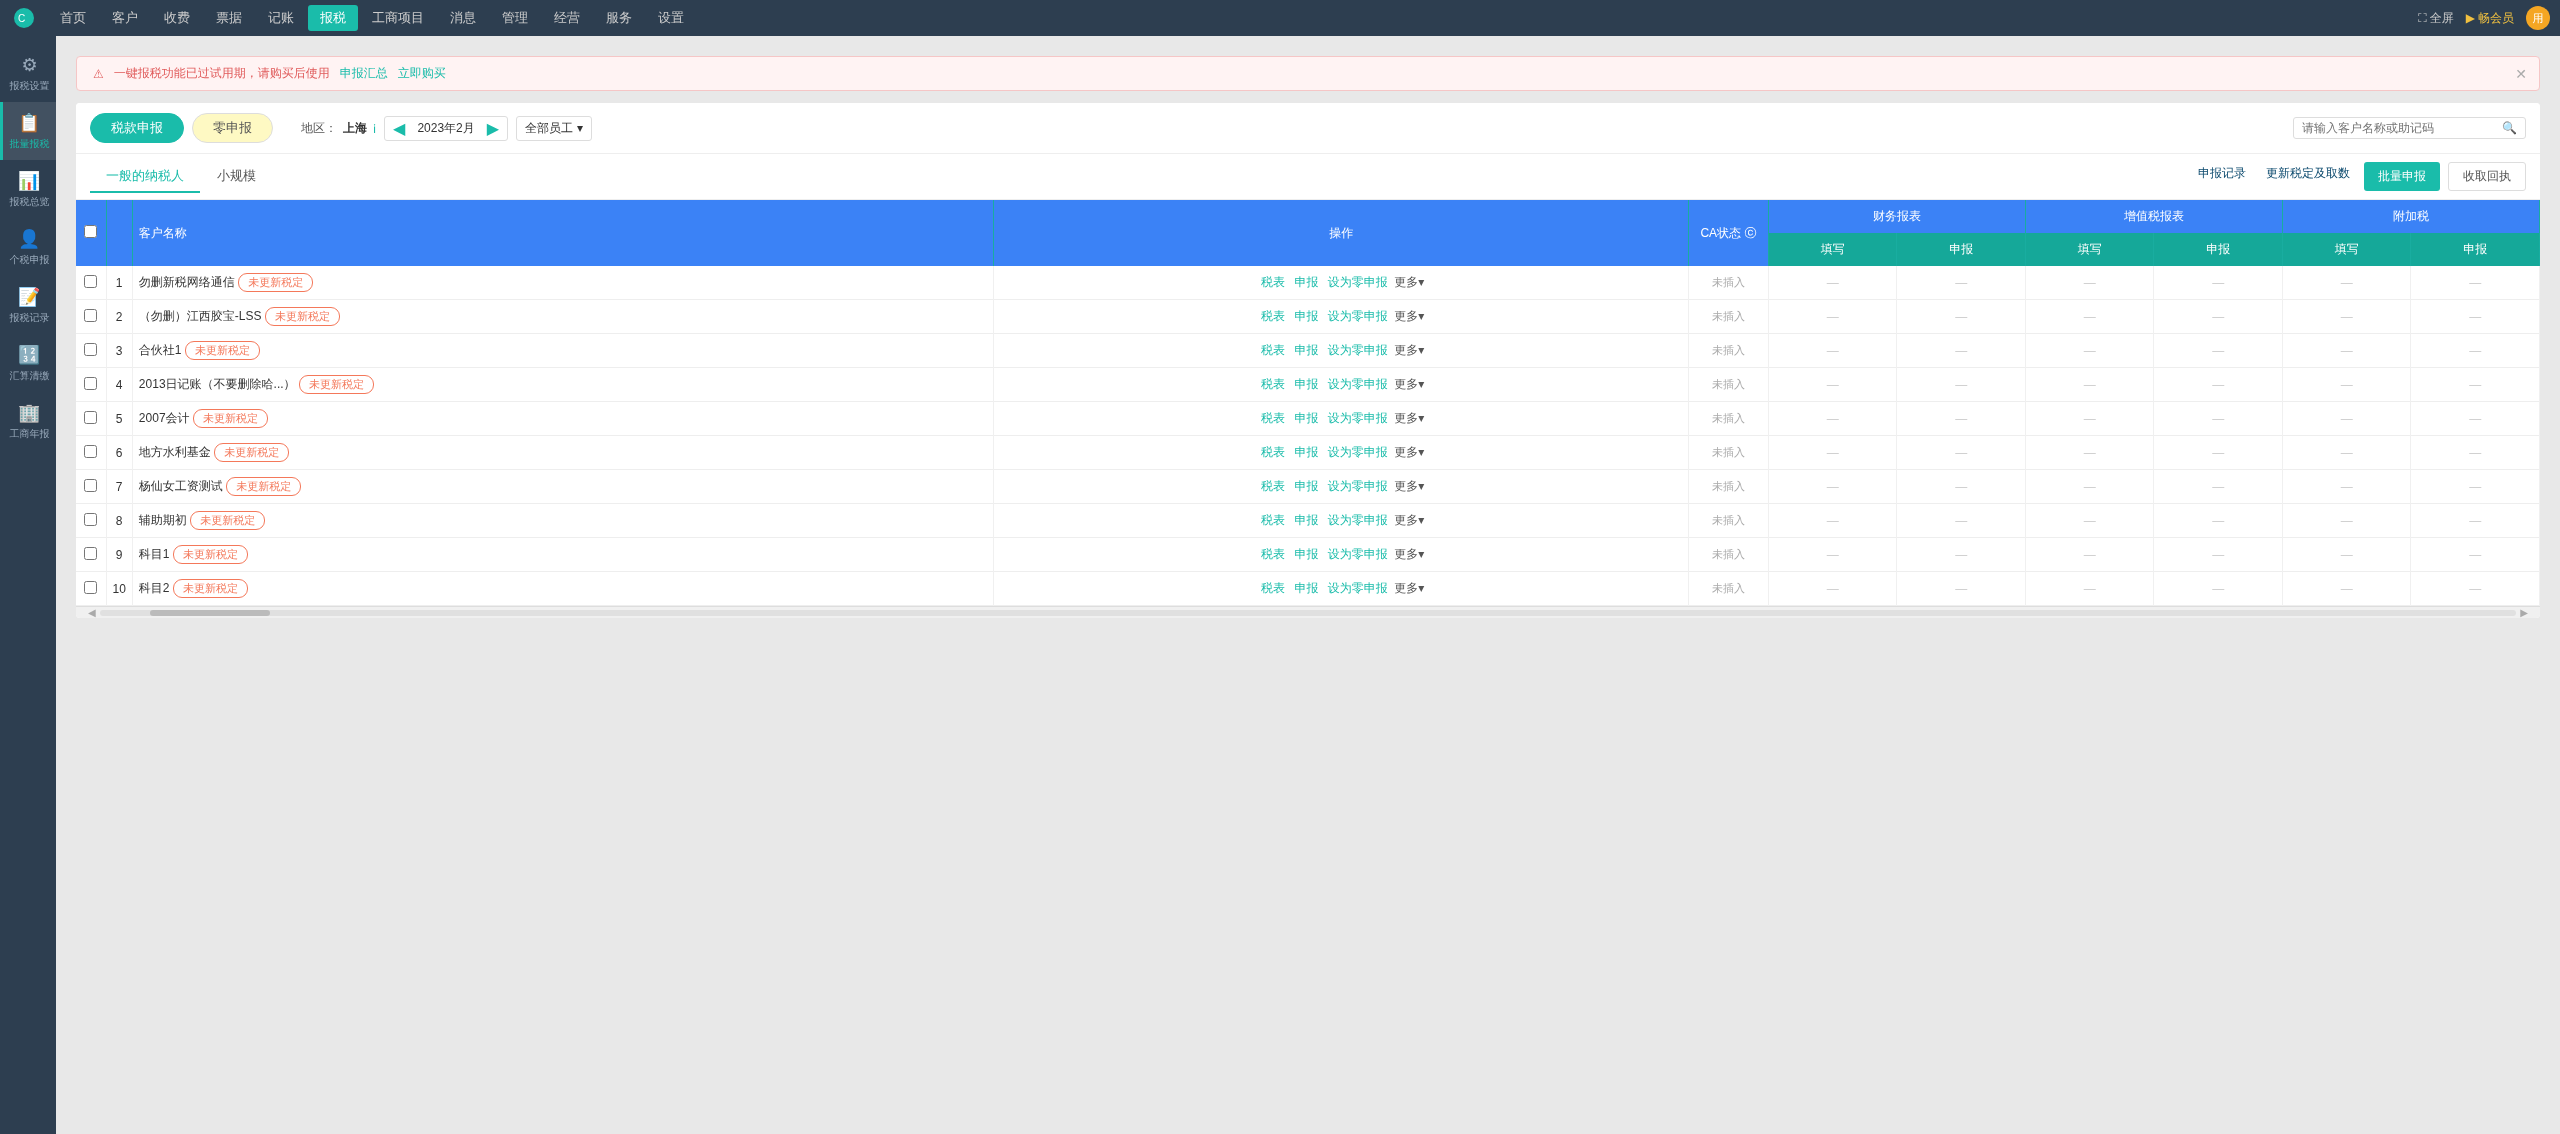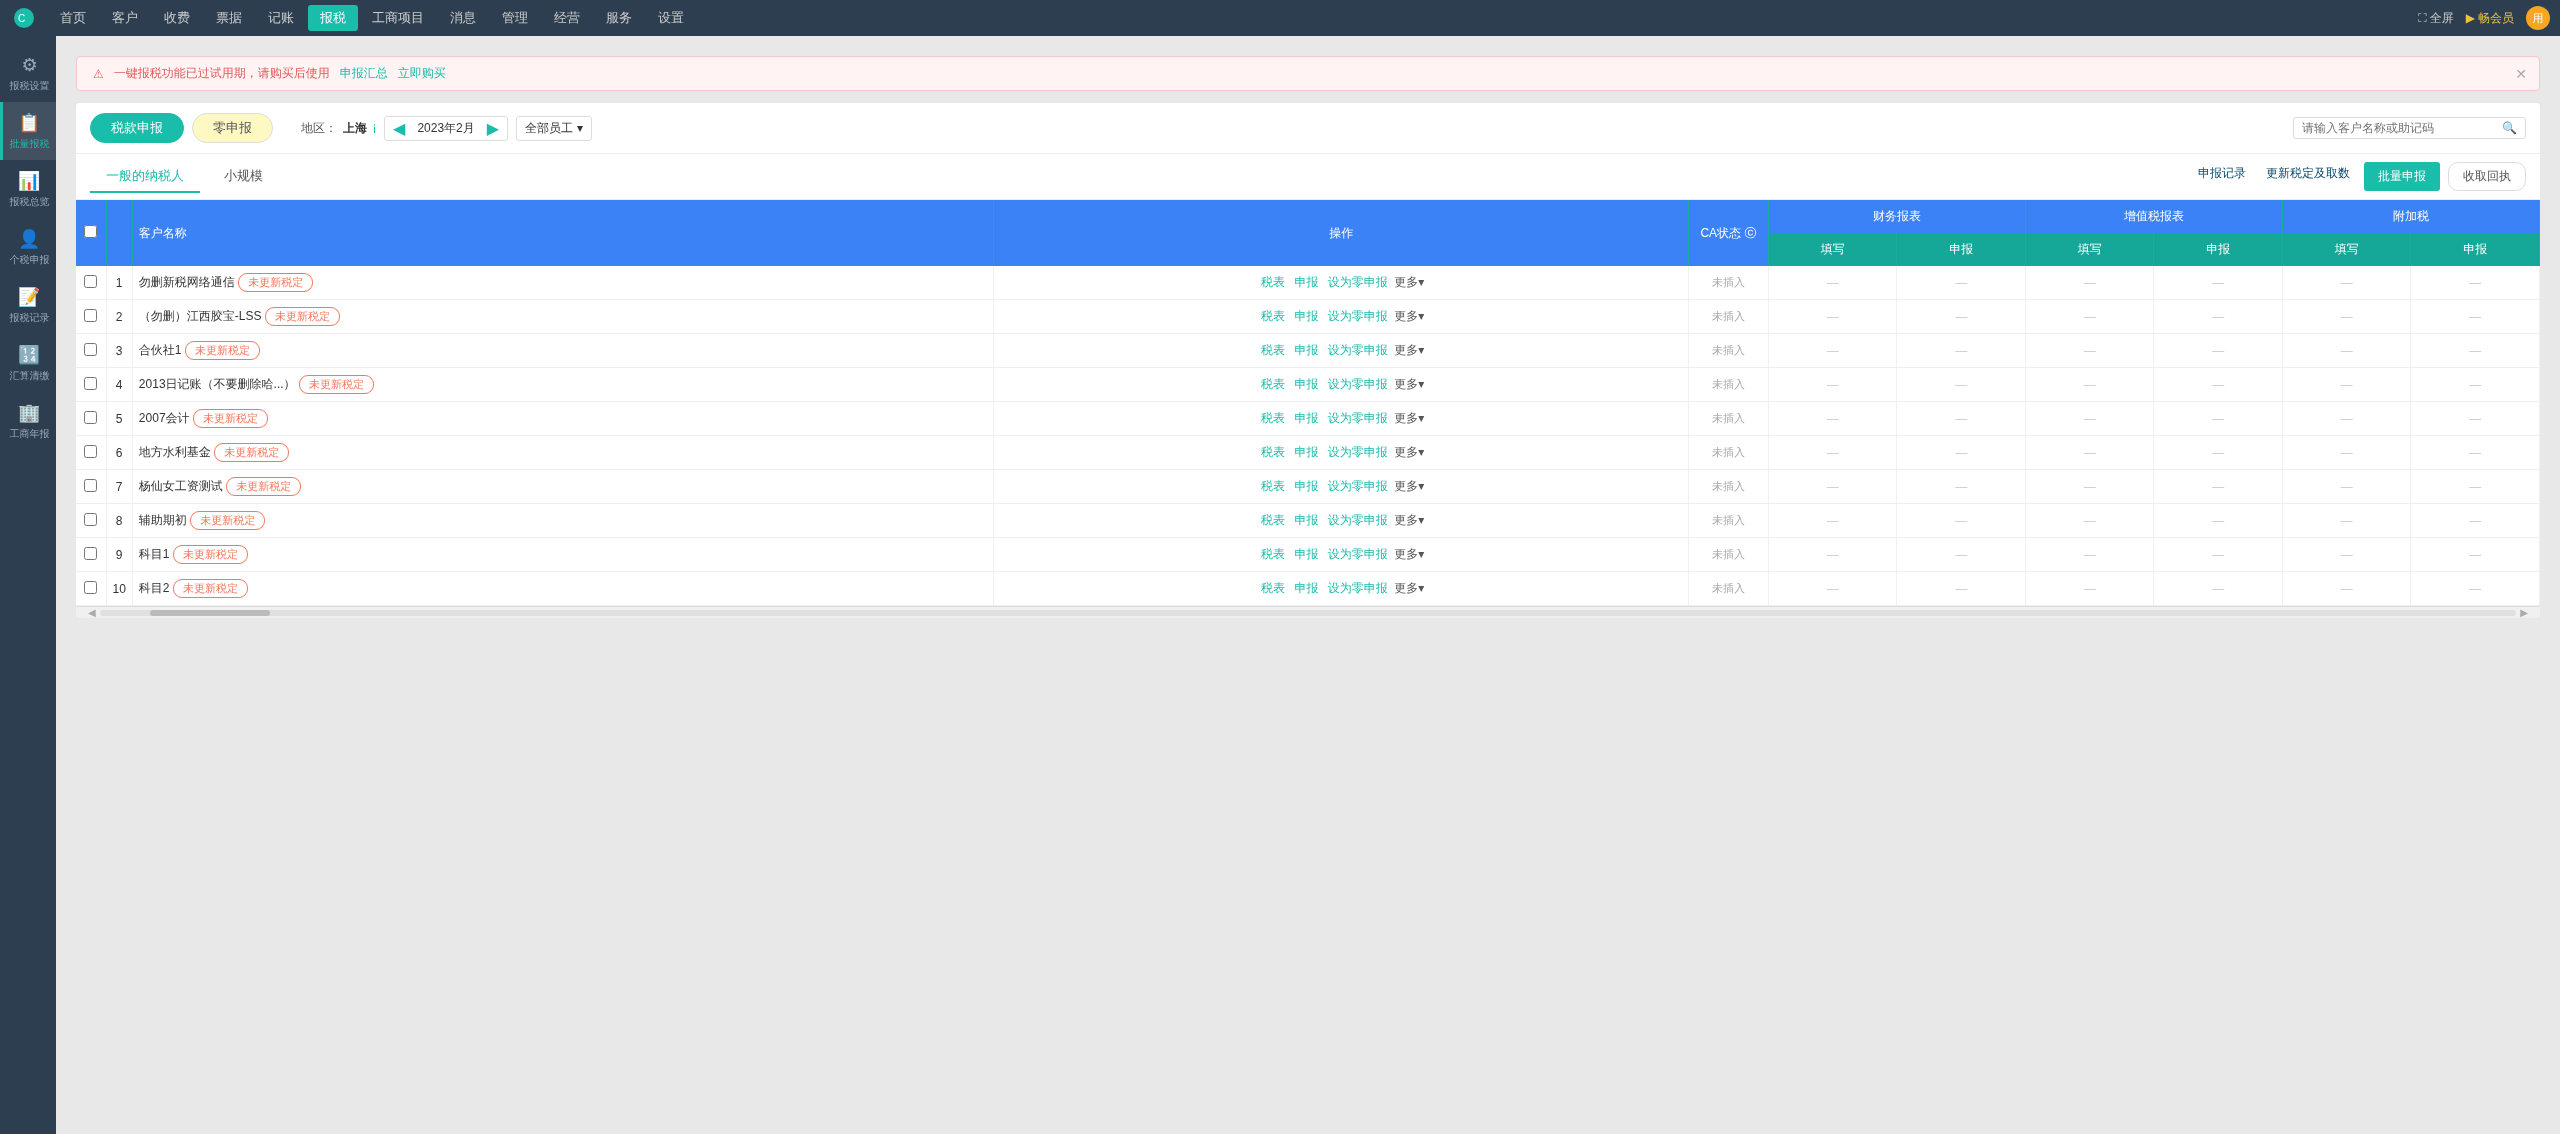--- a/index.html
+++ b/index.html
@@ -176,21 +176,21 @@
     .search-icon { color: #aaa; cursor: pointer; }
     .action-link {
       font-size: 12px; color: #0c4a6e; cursor: pointer; padding: 3px 6px; text-align: right;
     }
     .btn-primary {
       background: #1abcaa; color: #fff; border: none;
       padding: 5px 14px; border-radius: 3px; cursor: pointer; font-size: 12px;
     }
     .btn-outline {
       background: #fff; color: #555; border: 1px solid #ddd;
-      padding: 5px 14px; border-radius: 10px; cursor: pointer; font-size: 12px;
+      padding: 5px 14px; border-radius: 3px; cursor: pointer; font-size: 12px;
     }
 
     
     .taxpayer-tabs {
       display: flex;
       align-items: center;
       padding: 8px 14px 0;
       background: #fff;
       border-bottom: 1px solid #eee;
     }
@@ -399,21 +399,21 @@
           <span>▾</span>
         </div>
 
         <div class="search-box" style="margin-left:auto;">
           <input type="text" placeholder="请输入客户名称或助记码" style="">
           <span class="search-icon">🔍</span>
         </div>
       </div>
 
       <div style="display:flex; align-items:center; padding:0 14px; background:#fff; border-bottom:1px solid #eee;">
-        <div class="taxpayer-tabs" style="padding:0; border-bottom:none; display:flex; gap:8px;">
+        <div class="taxpayer-tabs" style="padding:0; border-bottom:none; display:flex; gap:1px;">
           <div class="taxpayer-tab active">一般的纳税人</div>
           <div class="taxpayer-tab">小规模</div>
         </div>
         <div style="flex:1;"></div>
         <div style="display:flex; gap:8px; padding:8px 0;">
           <span class="action-link">申报记录</span>
           <span class="action-link">更新税定及取数</span>
           <button class="btn-primary">批量申报</button>
           <button class="btn-outline">收取回执</button>
         </div>

